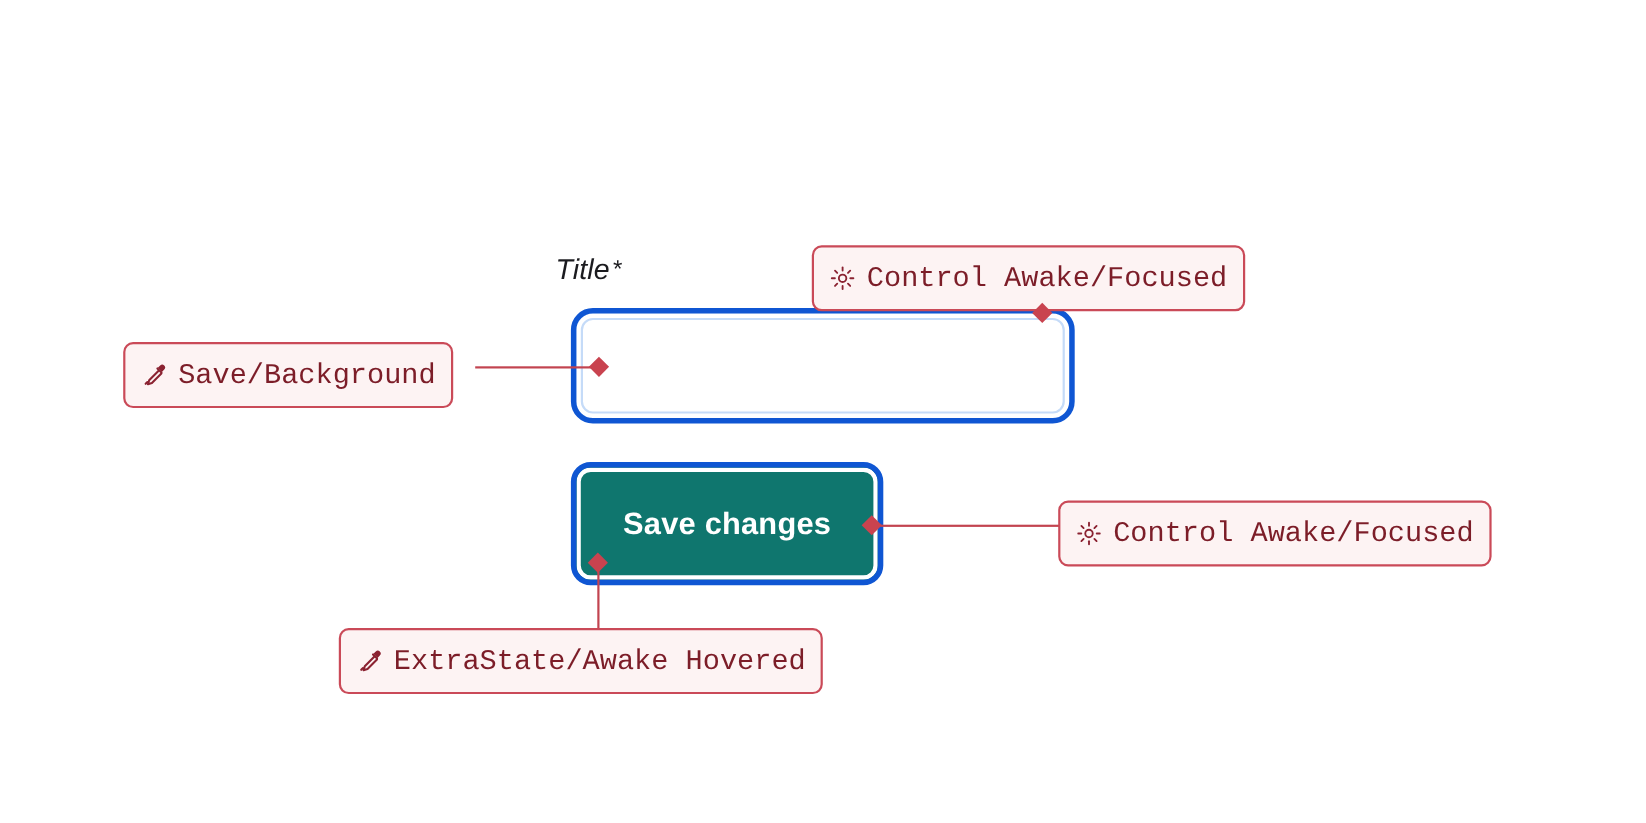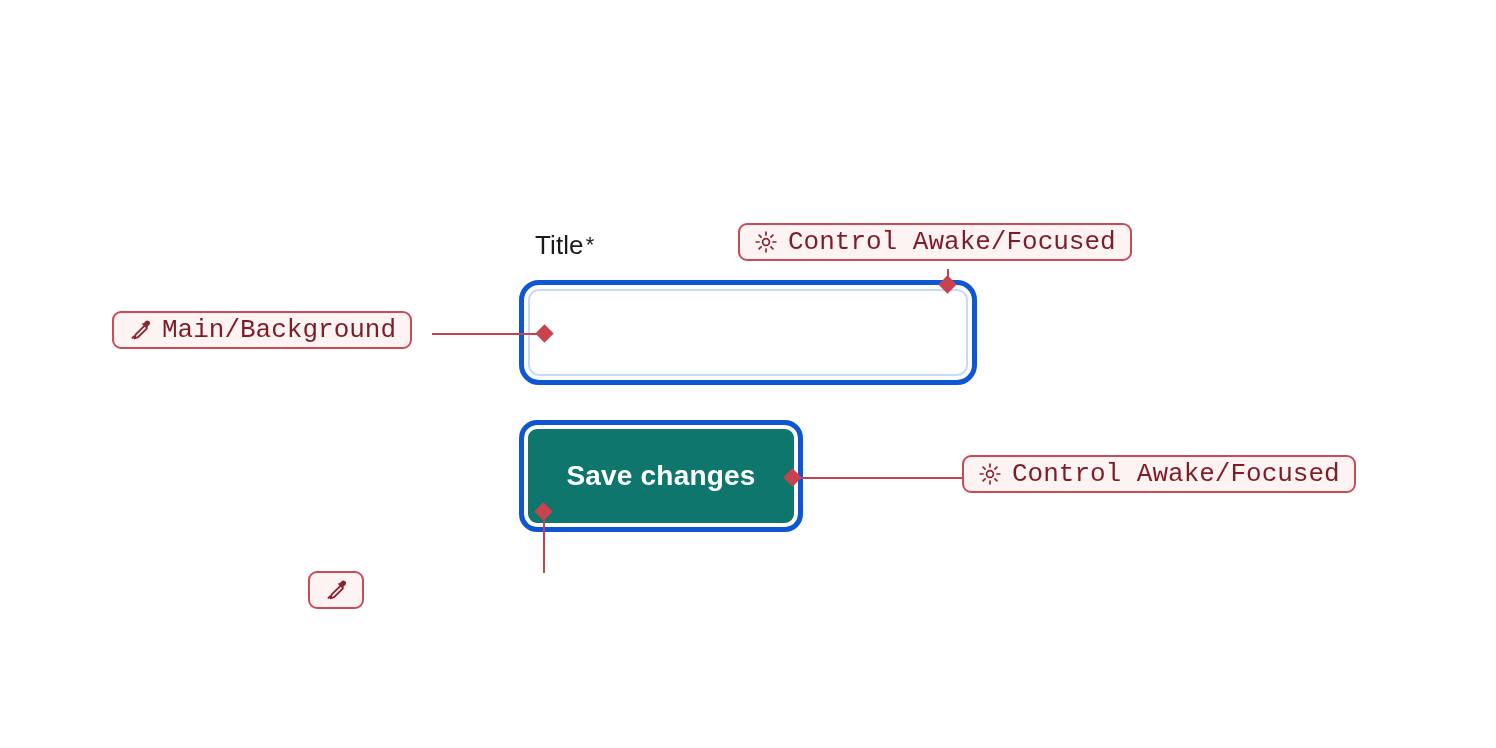--- a/index.html
+++ b/index.html
@@ -18,28 +18,29 @@
   #stage {
     position: relative;
     width: 1496px;
     height: 748px;
   }
 
   
 
   .field-label {
     position: absolute;
-    left: 535px;
+    left: 505px;
     top: 228px;
     font-family: "Liberation Sans", sans-serif;
     font-size: 26px;
     line-height: 34px;
     color: #1b1b1f;
     letter-spacing: 0.1px;
     white-space: nowrap;
+    font-style: italic;
   }
   .field-label .req {
     font-size: 22px;
     vertical-align: 2px;
     margin-left: 2px;
   }
 
   
   .text-input {
     position: absolute;
@@ -81,21 +82,21 @@
   }
 
   
 
   .badge {
     position: absolute;
     box-sizing: border-box;
     display: inline-flex;
     align-items: center;
     gap: 10px;
-    height: 38px;
+    height: 60px;
     padding: 0 14px;
     background: #fdf3f3;
     border: 2px solid #ca4a58;
     border-radius: 9px;
     white-space: nowrap;
     z-index: 5;
   }
   .badge-text {
     font-family: "Liberation Mono", monospace;
     font-size: 26px;
@@ -191,21 +192,21 @@
 
   <div class="badge badge-main-background">
     <span class="badge-icon">
       <svg viewBox="0 0 24 24" width="24" height="24" fill="none" stroke="currentColor" stroke-width="1.9" stroke-linecap="round" stroke-linejoin="round">
         <path d="M17.6 3.3a2.6 2.6 0 0 1 3.7 3.7l-2.1 2.1-3.7-3.7 2.1-2.1z" fill="currentColor" stroke="none"></path>
         <path d="M15.1 5.9l3.7 3.7"></path>
         <path d="M16.2 8.1L7.6 16.7l-1.1 3.6 3.6-1.1 8.6-8.6"></path>
         <path d="M4.4 19.9l1.6-1.6"></path>
       </svg>
     </span>
-    <span class="badge-text">Main/Background</span>
+    <span class="badge-text">Save/Background</span>
   </div>
 
   <div class="badge badge-control-button">
     <span class="badge-icon">
       <svg viewBox="0 0 24 24" width="24" height="24" fill="none" stroke="currentColor" stroke-width="1.7" stroke-linecap="round">
         <circle cx="12" cy="12" r="3.4"></circle>
         <line x1="12" y1="2.2" x2="12" y2="5"></line>
         <line x1="12" y1="19" x2="12" y2="21.8"></line>
         <line x1="2.2" y1="12" x2="5" y2="12"></line>
         <line x1="19" y1="12" x2="21.8" y2="12"></line>
@@ -220,15 +221,16 @@
 
   <div class="badge badge-extrastate">
     <span class="badge-icon">
       <svg viewBox="0 0 24 24" width="24" height="24" fill="none" stroke="currentColor" stroke-width="1.9" stroke-linecap="round" stroke-linejoin="round">
         <path d="M17.6 3.3a2.6 2.6 0 0 1 3.7 3.7l-2.1 2.1-3.7-3.7 2.1-2.1z" fill="currentColor" stroke="none"></path>
         <path d="M15.1 5.9l3.7 3.7"></path>
         <path d="M16.2 8.1L7.6 16.7l-1.1 3.6 3.6-1.1 8.6-8.6"></path>
         <path d="M4.4 19.9l1.6-1.6"></path>
       </svg>
     </span>
+    <span class="badge-text">ExtraState/Awake Hovered</span>
   </div>
 
 </div>
 
 </body></html>

